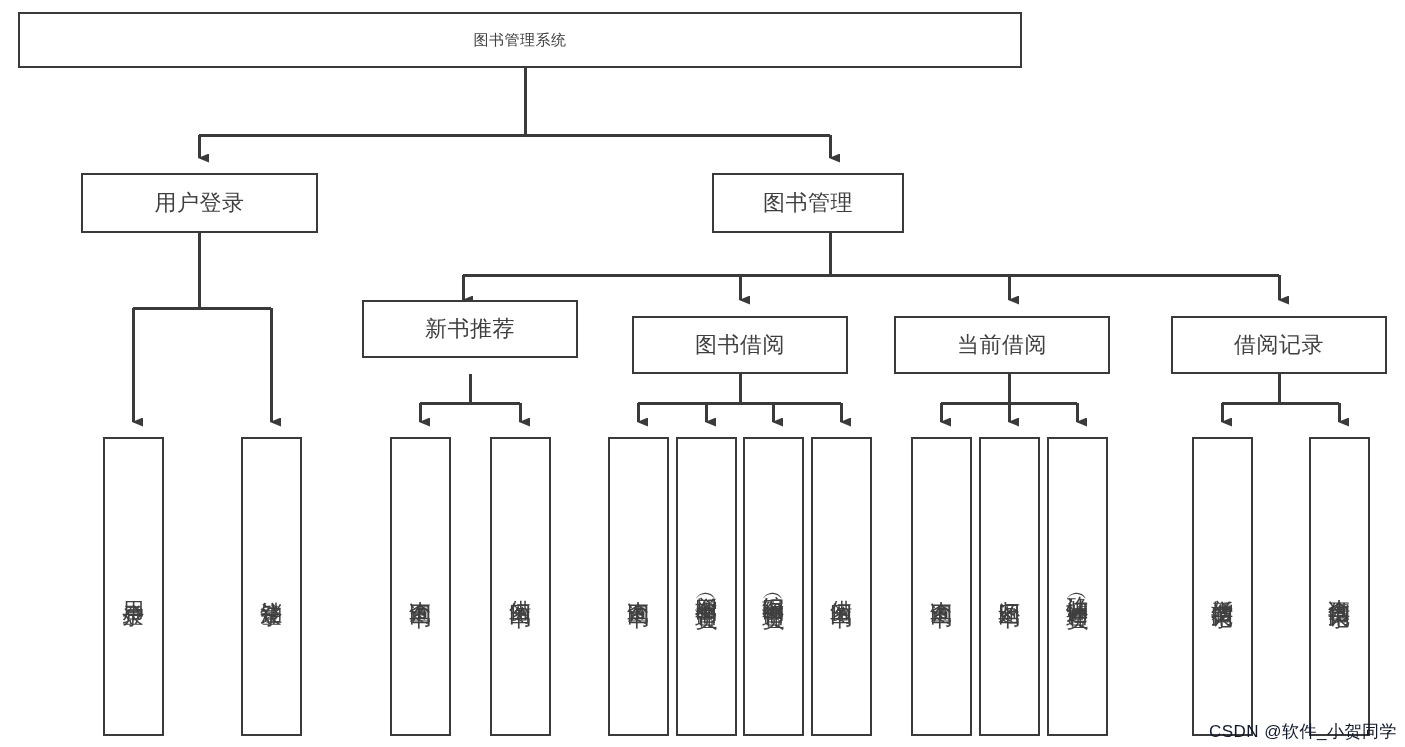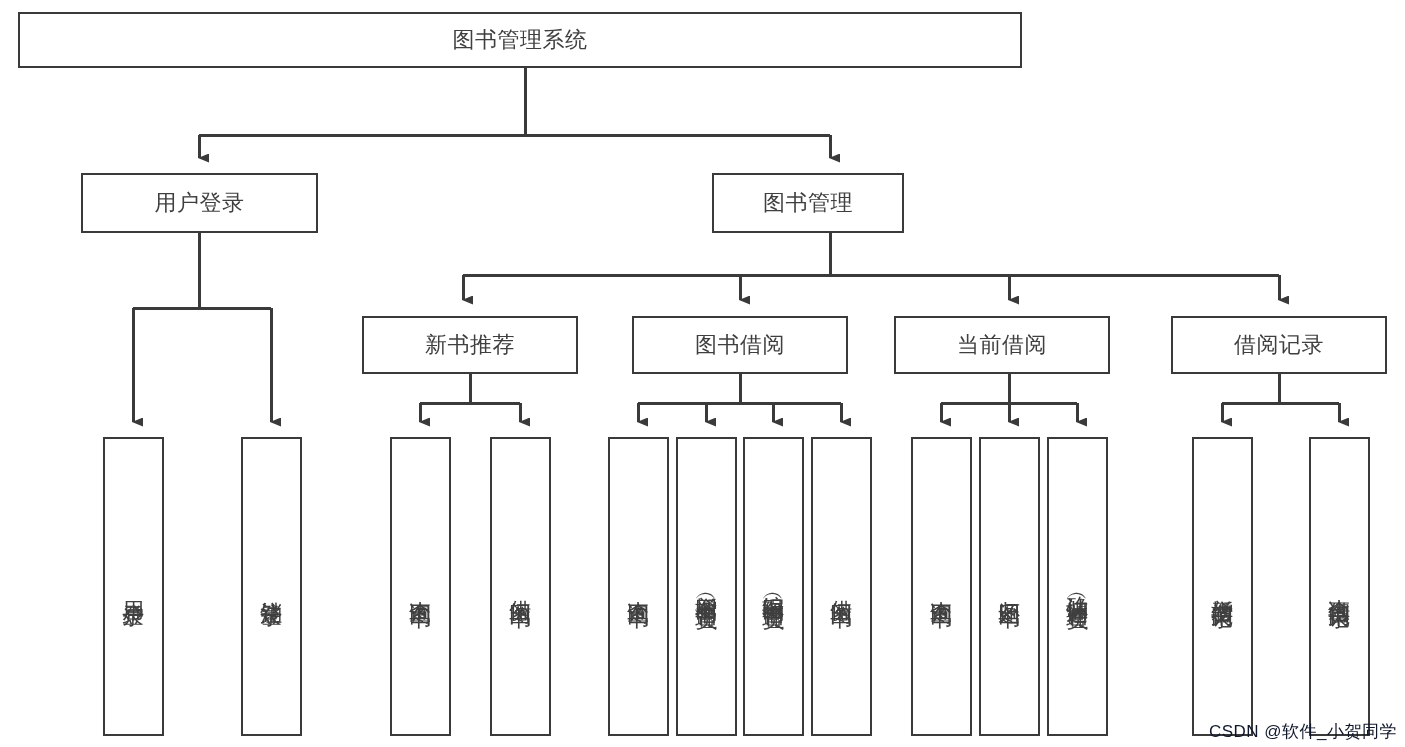--- a/index.html
+++ b/index.html
@@ -41,21 +41,21 @@
     text-align: center;
     line-height: 1.18;
     color: #3f3f3f;
     white-space: pre;
   }
   .node.horizontal .node-label {
     font-size: 22px;
     letter-spacing: 0.5px;
   }
   .node.root .node-label {
-    font-size: 22px;
+    font-size: 15px;
   }
   .node.vertical {
     align-items: center;
     justify-content: center;
     padding: 6px 0;
   }
   .node.vertical .node-label {
     writing-mode: vertical-rl;
     text-orientation: upright;
     font-size: 22px;
@@ -135,21 +135,21 @@
   </div>
 
   <div class="node horizontal" style="left:81px; top:173px; width:237px; height:60px;">
     <span class="node-label">用户登录</span>
   </div>
 
   <div class="node horizontal" style="left:712px; top:173px; width:192px; height:60px;">
     <span class="node-label">图书管理</span>
   </div>
 
-  <div class="node horizontal" style="left:362px; top:316px; width:216px; height:58px;">
+  <div class="node horizontal" style="left:362px; top:300px; width:216px; height:58px;">
     <span class="node-label">新书推荐</span>
   </div>
 
   <div class="node horizontal" style="left:632px; top:316px; width:216px; height:58px;">
     <span class="node-label">图书借阅</span>
   </div>
 
   <div class="node horizontal" style="left:894px; top:316px; width:216px; height:58px;">
     <span class="node-label">当前借阅</span>
   </div>

